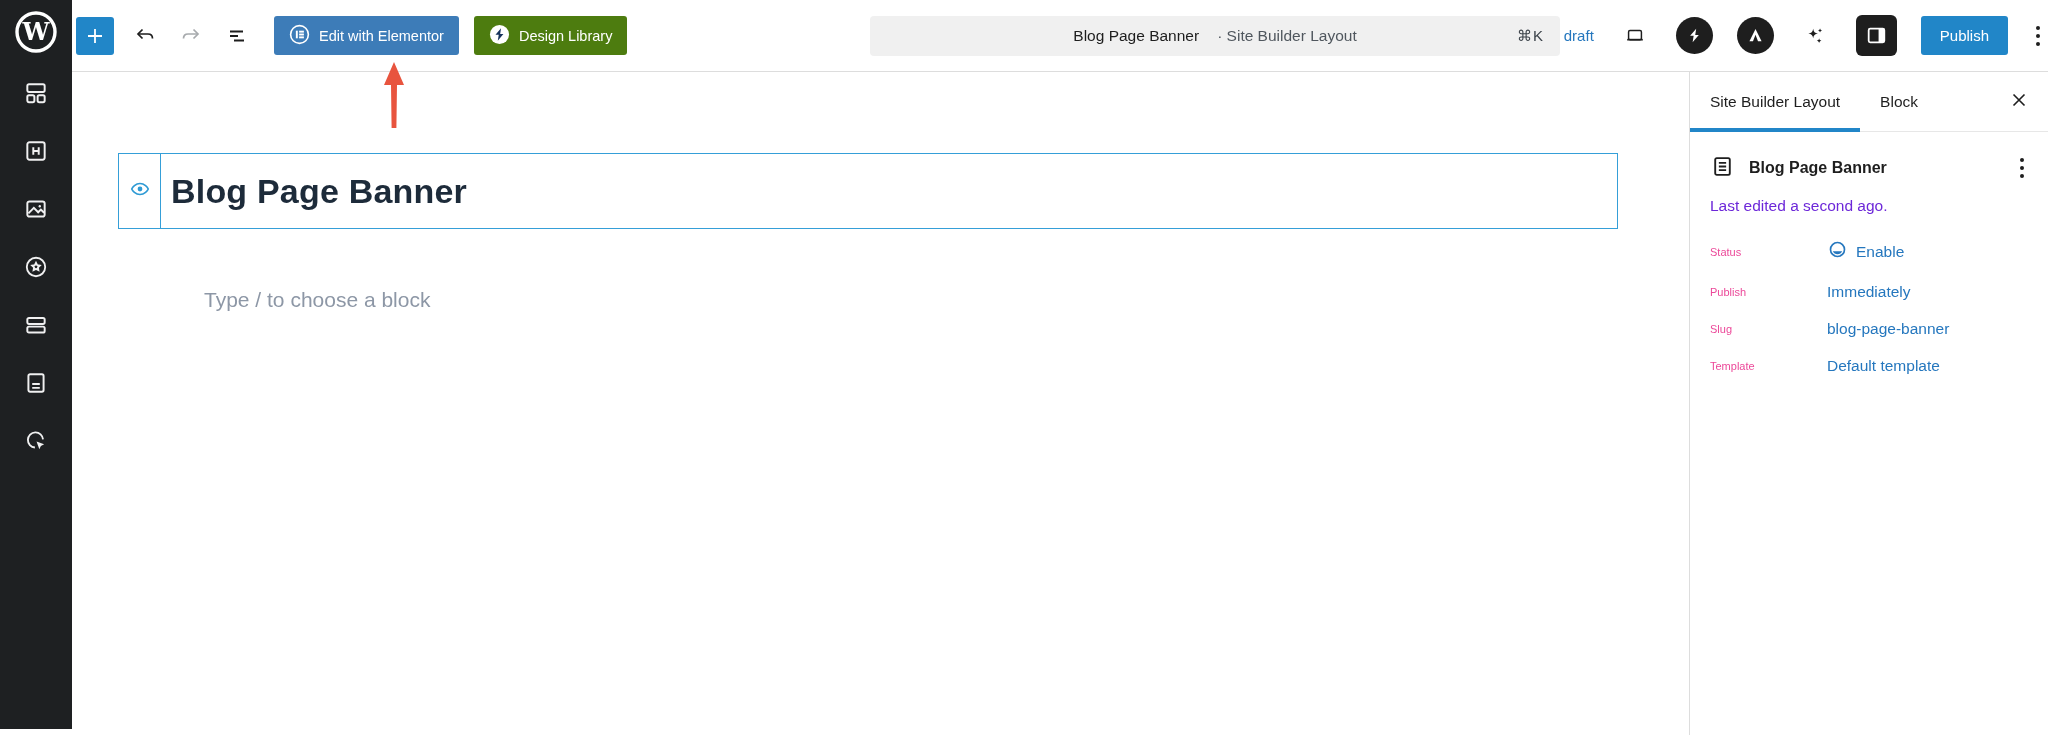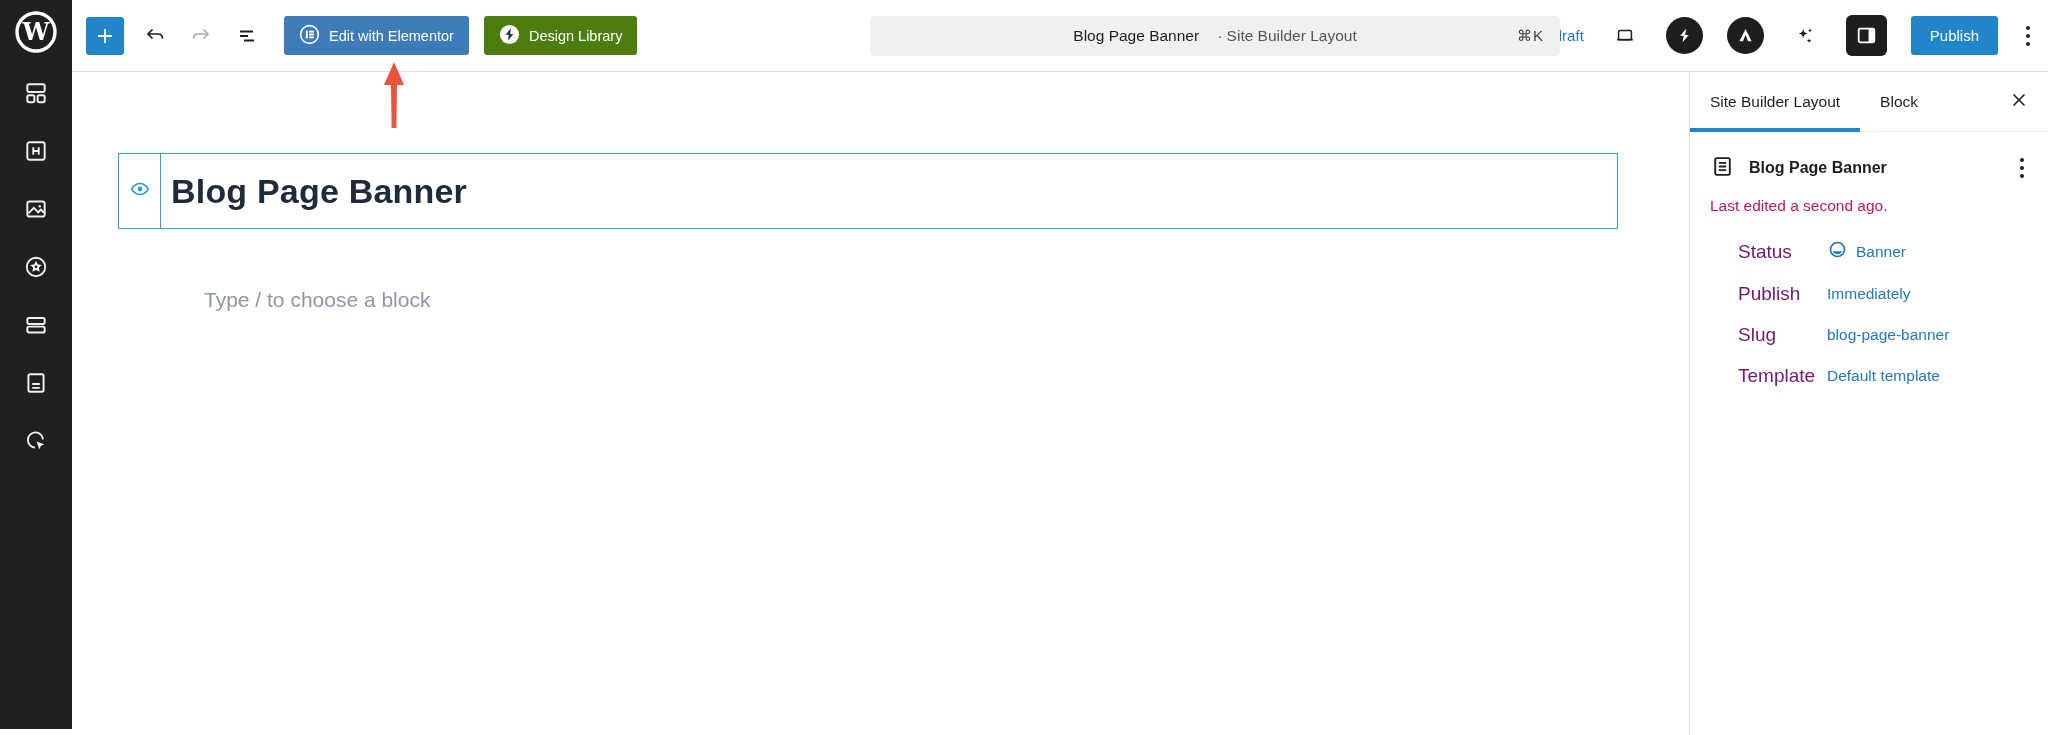--- a/index.html
+++ b/index.html
@@ -17,21 +17,21 @@
     background:#1e2022;display:flex;flex-direction:column;align-items:center;
   }
   .wp-logo{width:46px;height:46px;margin-top:9px;flex:0 0 auto;}
   .rail-icons{display:flex;flex-direction:column;align-items:center;margin-top:24px;gap:30px;}
   .rail-btn{width:28px;height:28px;display:flex;align-items:center;justify-content:center;cursor:pointer;}
   .rail-btn svg{stroke:#f0f0f1;}
 
   
   .topbar{
     position:absolute;left:72px;top:0;right:0;height:72px;background:#fff;
-    border-bottom:1px solid #ddd;display:flex;align-items:center;padding:0 14px;box-sizing:border-box;
+    border-bottom:1px solid #ddd;display:flex;align-items:center;padding:0 4px;box-sizing:border-box;
   }
   .inserter{
     width:38px;height:38px;border:none;border-radius:3px;background:#2186c8;color:#fff;
     display:flex;align-items:center;justify-content:center;cursor:pointer;flex:0 0 auto;
   }
   .icon-btn{
     width:42px;height:42px;border:none;background:transparent;border-radius:3px;
     display:flex;align-items:center;justify-content:center;cursor:pointer;flex:0 0 auto;
   }
   .tool-group{display:flex;align-items:center;gap:4px;margin-left:10px;}
@@ -89,24 +89,24 @@
     background:none;border:none;font-family:"Liberation Sans",sans-serif;font-size:15.5px;color:#1e1e1e;
     padding:0 20px;cursor:pointer;position:relative;display:flex;align-items:center;
   }
   .panel-tab.active{font-weight:500;}
   .panel-tab.active::after{content:"";position:absolute;left:0;right:0;bottom:-1px;height:4px;background:#2186c8;}
   .panel-close{margin-left:auto;background:none;border:none;cursor:pointer;padding:0 18px;display:flex;align-items:center;}
   .panel-body{padding:20px 20px 0 20px;}
   .doc-row{display:flex;align-items:center;}
   .doc-row .doc-name{font-size:16px;font-weight:600;color:#1e1e1e;margin-left:14px;}
   .doc-row .kebab{margin-left:auto;}
-  .last-edited{margin-top:13px;font-size:15.5px;color:#be185d;}
+  .last-edited{margin-top:13px;font-size:15.5px;color:#6d28d9;}
   .meta-rows{margin-top:24px;display:flex;flex-direction:column;gap:19px;}
   .meta-row{display:grid;grid-template-columns:117px 1fr;align-items:center;}
-  .meta-label{font-size:19px;color:#701a75;margin-left:28px;}
+  .meta-label{font-size:11px;color:#ec4899;}
   .meta-value{font-size:15.5px;color:#2577be;background:none;border:none;padding:0;text-align:left;cursor:pointer;font-family:"Liberation Sans",sans-serif;display:flex;align-items:center;gap:8px;}
 </style>
 </head>
 <body>
 
 <div class="app">
 
   <div class="rail">
     <div class="wp-logo">
       <svg viewBox="0 0 46 46" width="46" height="46">
@@ -323,21 +323,21 @@
       <div class="meta-rows">
         <div class="meta-row">
           <span class="meta-label">Status</span>
           <button class="meta-value">
             <span>
               <svg viewBox="0 0 24 24" width="21" height="21">
                 <circle cx="12" cy="12" r="8" fill="none" stroke="#2577be" stroke-width="1.9"></circle>
                 <path d="M6.6 14 a6 6 0 0 0 10.8 0 z" fill="#2577be"></path>
               </svg>
             </span>
-            <span>Banner</span>
+            <span>Enable</span>
           </button>
         </div>
         <div class="meta-row">
           <span class="meta-label">Publish</span>
           <button class="meta-value">
             <span>Immediately</span>
           </button>
         </div>
         <div class="meta-row">
           <span class="meta-label">Slug</span>

